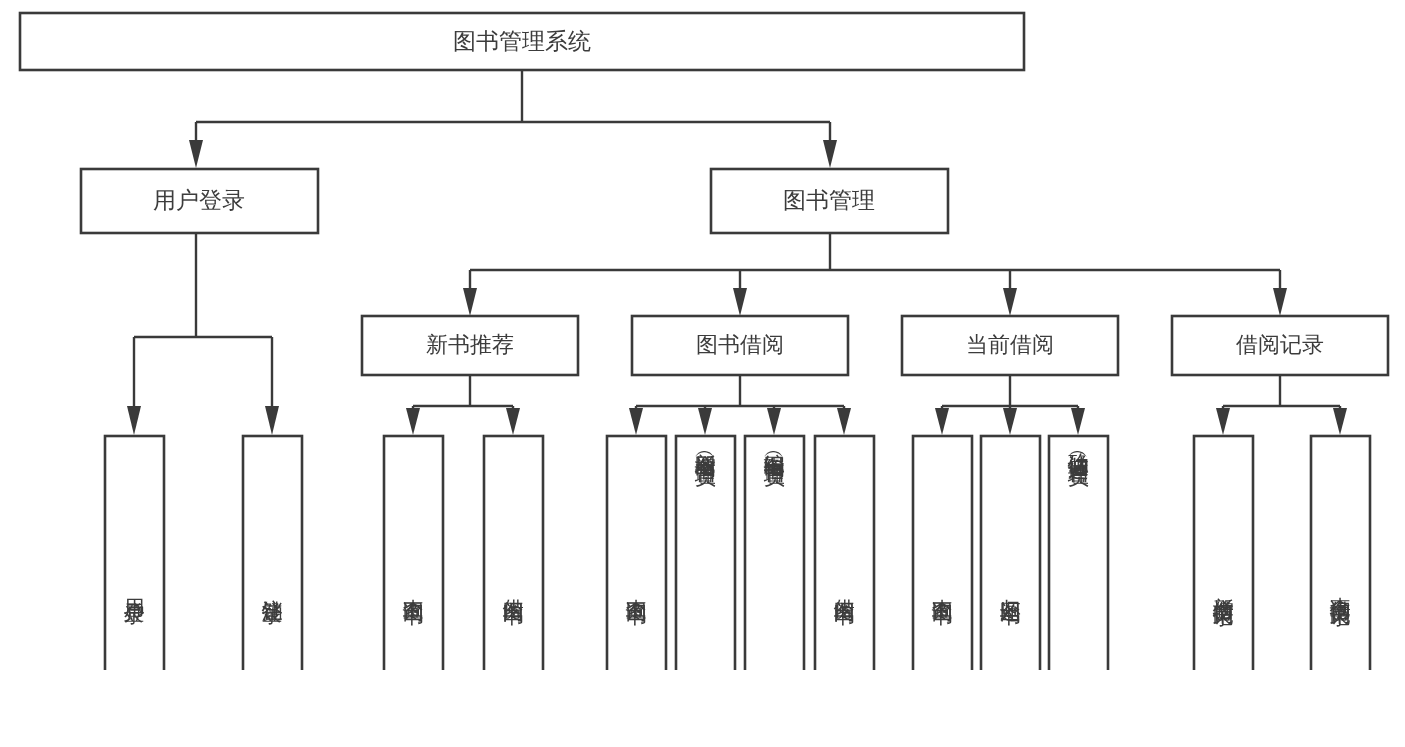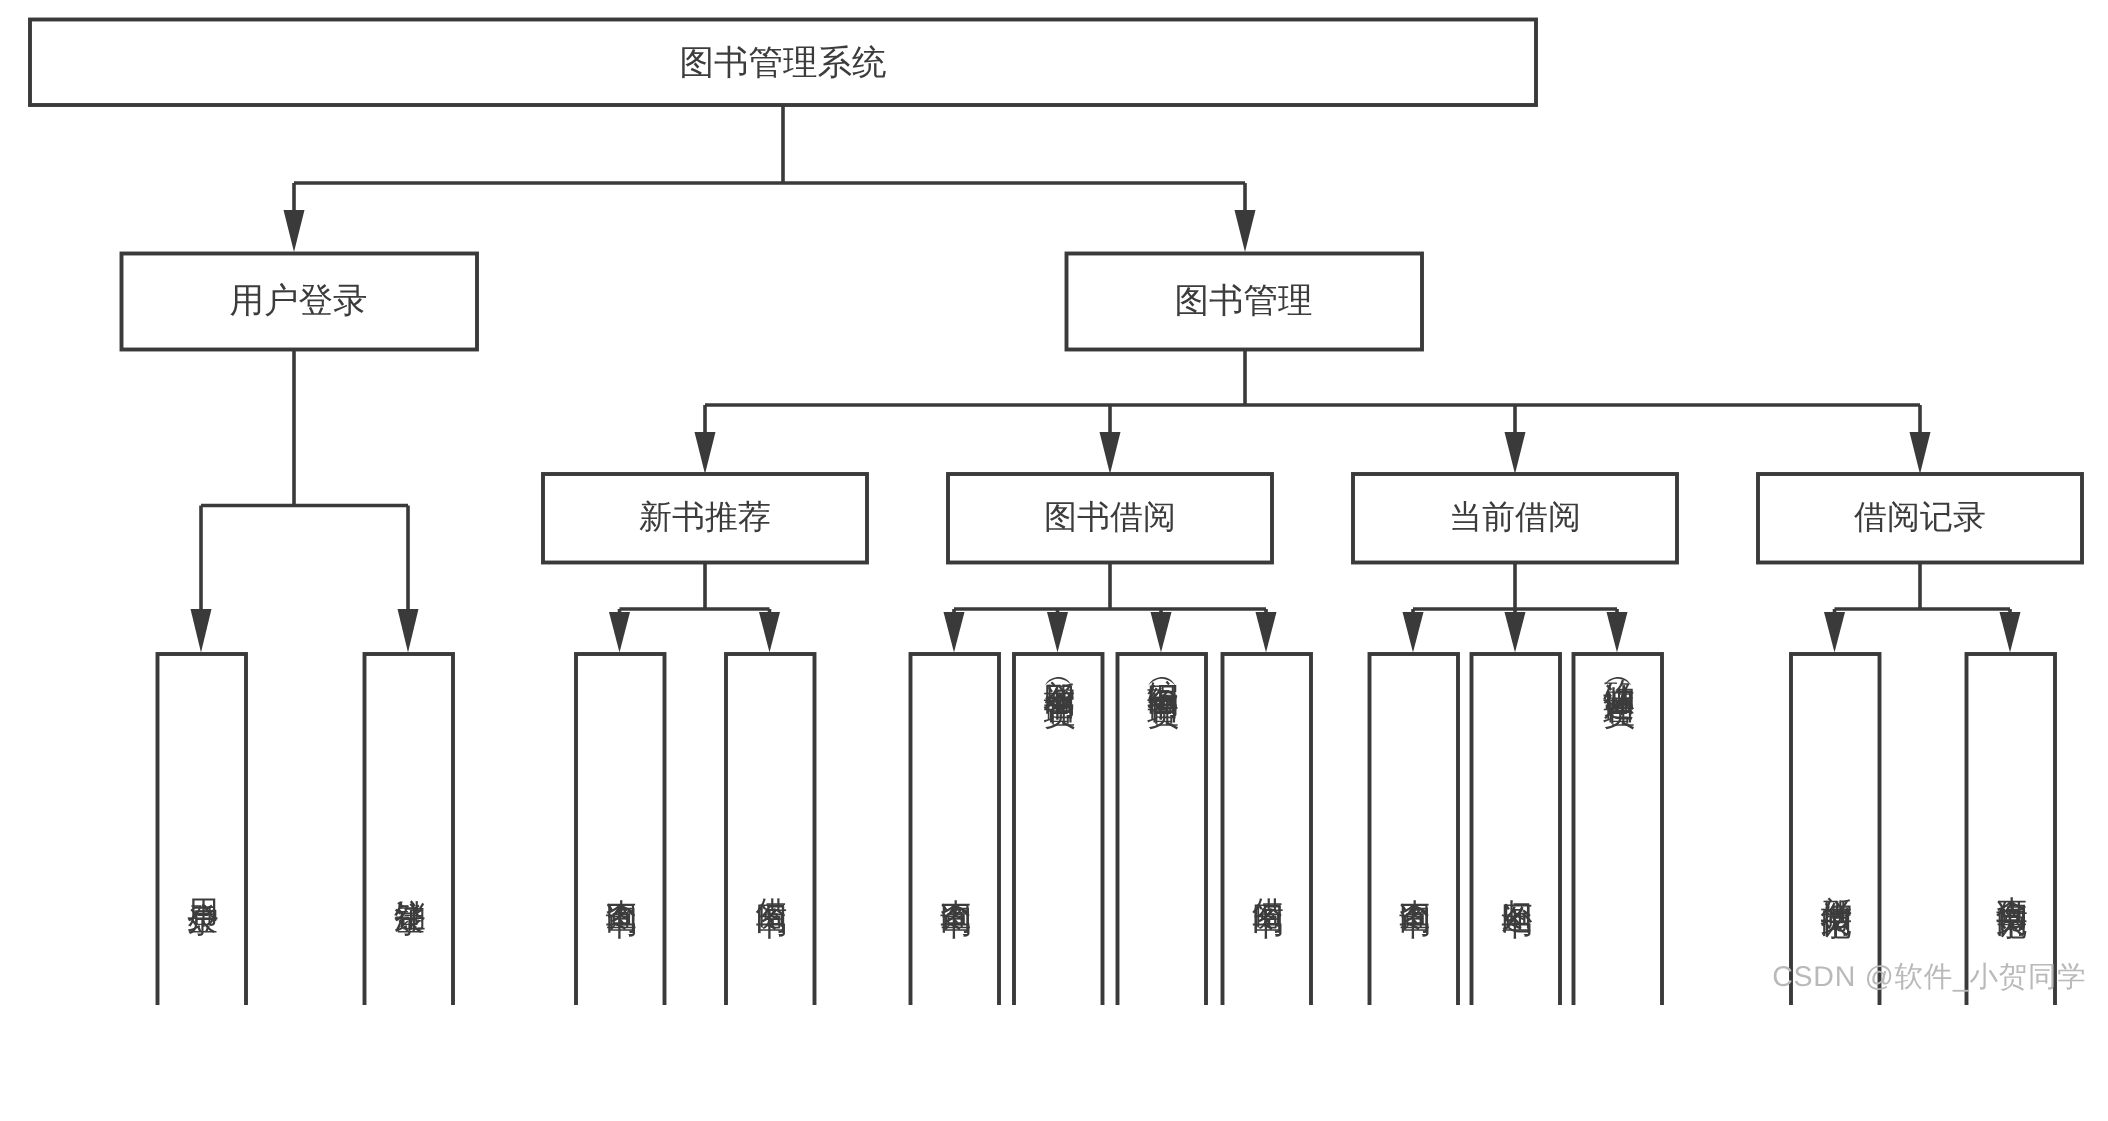--- a/index.html
+++ b/index.html
@@ -252,15 +252,14 @@
     <span class="leaf-label">确认归还（管理员）</span>
   </div>
 
   <div class="leaf-label-wrap" style="left:1194px; top:436px; width:59px; height:299px;">
     <span class="leaf-label">新增借阅记录</span>
   </div>
   <div class="leaf-label-wrap" style="left:1311px; top:436px; width:59px; height:299px;">
     <span class="leaf-label">查询借阅记录</span>
   </div>
 
-  <div class="watermark">CSDN @软件_小贺同学</div>
 
 </div>
 
 </body></html>

